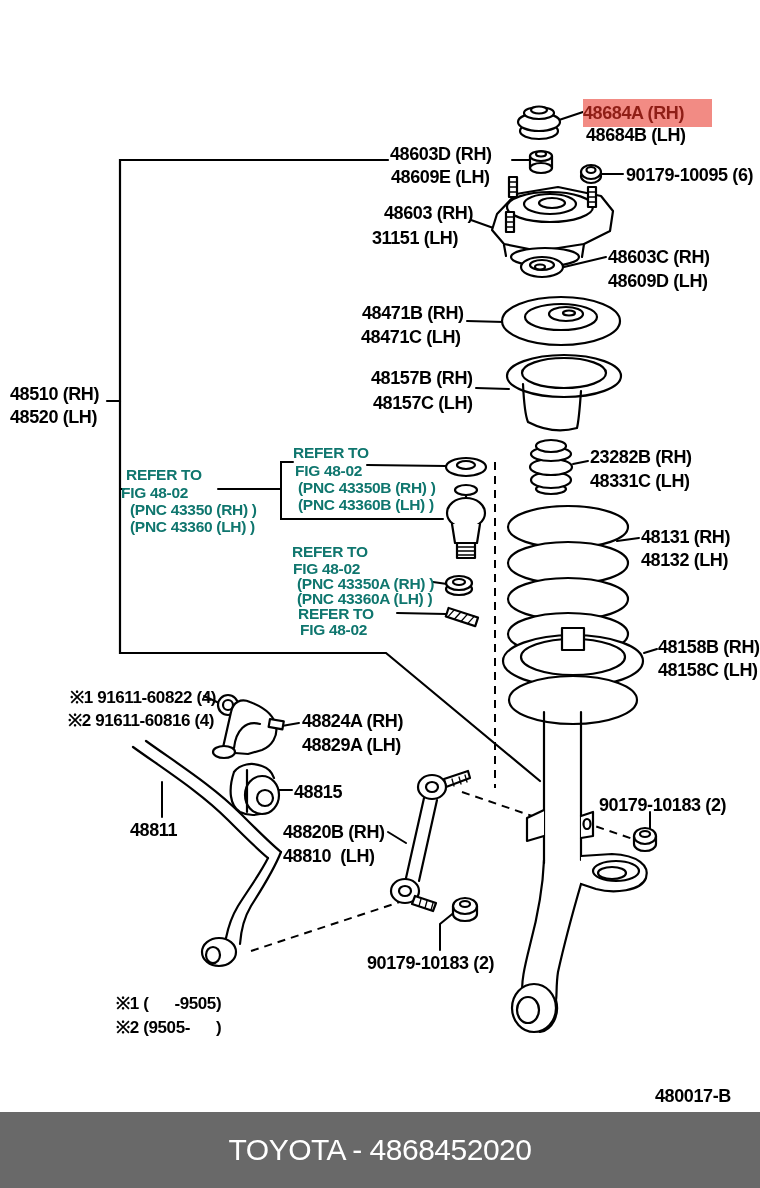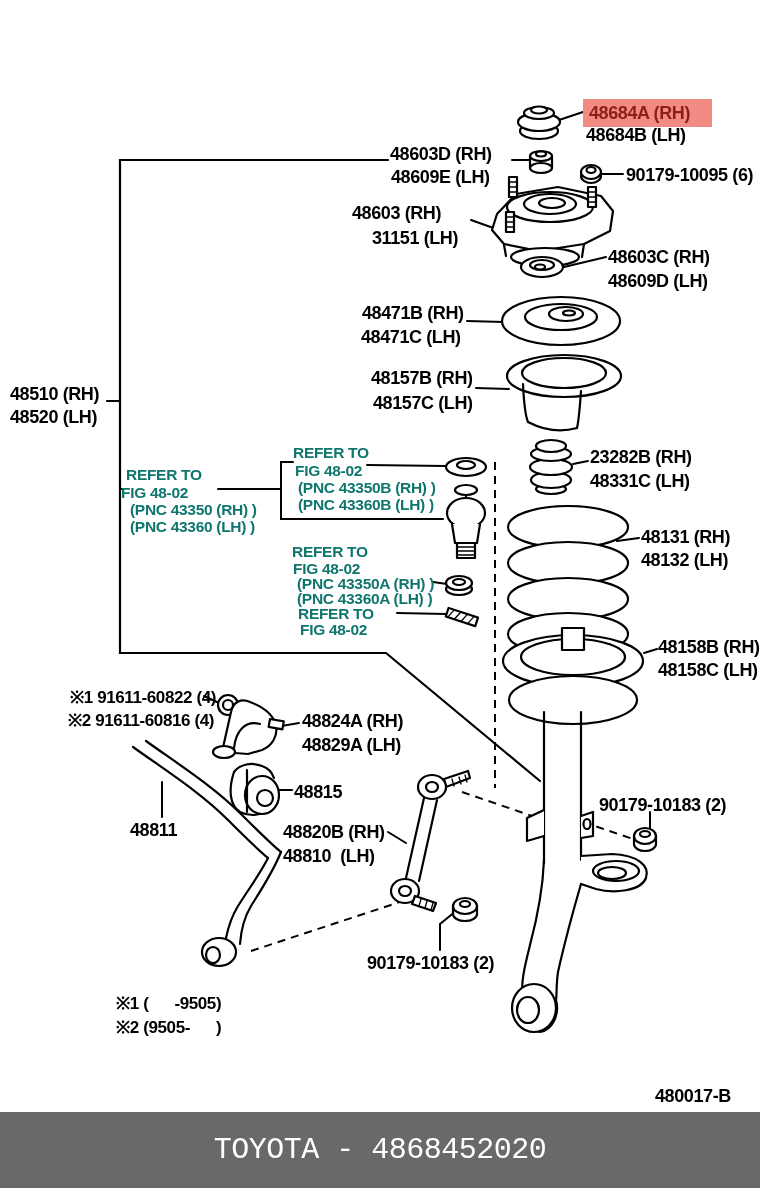--- a/index.html
+++ b/index.html
@@ -5,24 +5,24 @@
   html,body{margin:0;padding:0;background:#fff;}
   #page{position:relative;width:760px;height:1188px;background:#fff;overflow:hidden;
         font-family:"Liberation Sans",sans-serif;}
   #diagram-svg{position:absolute;left:0;top:0;}
   .lbl{position:absolute;font-weight:bold;font-size:18px;line-height:21px;color:#000;
        letter-spacing:-0.4px;white-space:pre;}
   .ref{position:absolute;font-weight:bold;font-size:15.5px;line-height:17px;color:#0f766e;
        letter-spacing:-0.3px;white-space:pre;}
   .note{font-size:17px;margin-left:34px;}
   .hl{left:583px;top:99px;width:129px;height:28px;background:#f28b84;color:#8f1e16;
-      line-height:28px;padding-left:6px;box-sizing:border-box;}
+      line-height:28px;box-sizing:border-box;}
   #footer{position:absolute;left:0;top:1112px;width:760px;height:76px;background:#696969;
           display:flex;align-items:center;justify-content:center;gap:55px;}
-  #footer span{color:#fff;font-size:30px;letter-spacing:-0.5px;white-space:pre;font-family:Liberation Mono, monospace;}
+  #footer span{color:#fff;font-size:30px;letter-spacing:-0.5px;white-space:pre;}
 </style>
 </head>
 <body>
 
 <div id="page">
 
   <svg id="diagram-svg" width="760" height="1188" viewBox="0 0 760 1188">
 
     <g stroke="#000" stroke-width="2.2" fill="none" stroke-linecap="round">
       <polyline points="388,160 120,160 120,653 386,653 540,781"></polyline>
@@ -228,21 +228,21 @@
         <ellipse cx="465" cy="904" rx="5" ry="3"></ellipse>
       </g>
     </g>
   </svg>
 
   <div class="lbl hl">48684A (RH)</div>
   <div class="lbl" style="left:586px;top:125px">48684B (LH)</div>
   <div class="lbl" style="left:390px;top:144px">48603D (RH)</div>
   <div class="lbl" style="left:391px;top:167px">48609E (LH)</div>
   <div class="lbl" style="left:626px;top:165px">90179-10095 (6)</div>
-  <div class="lbl" style="left:352px;top:203px">48603 (RH)</div>
+  <div class="lbl" style="left:384px;top:203px">48603 (RH)</div>
   <div class="lbl" style="left:372px;top:228px">31151 (LH)</div>
   <div class="lbl" style="left:608px;top:247px">48603C (RH)</div>
   <div class="lbl" style="left:608px;top:271px">48609D (LH)</div>
   <div class="lbl" style="left:362px;top:303px">48471B (RH)</div>
   <div class="lbl" style="left:361px;top:327px">48471C (LH)</div>
   <div class="lbl" style="left:371px;top:368px">48157B (RH)</div>
   <div class="lbl" style="left:373px;top:393px">48157C (LH)</div>
   <div class="lbl" style="left:10px;top:384px">48510 (RH)</div>
   <div class="lbl" style="left:10px;top:407px">48520 (LH)</div>
   <div class="lbl" style="left:590px;top:447px">23282B (RH)</div>

